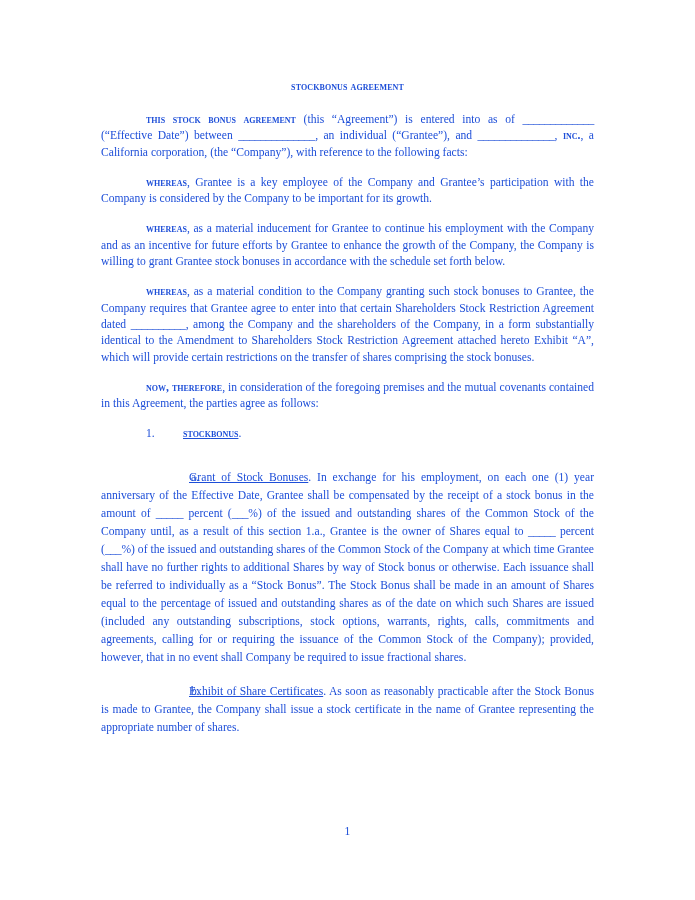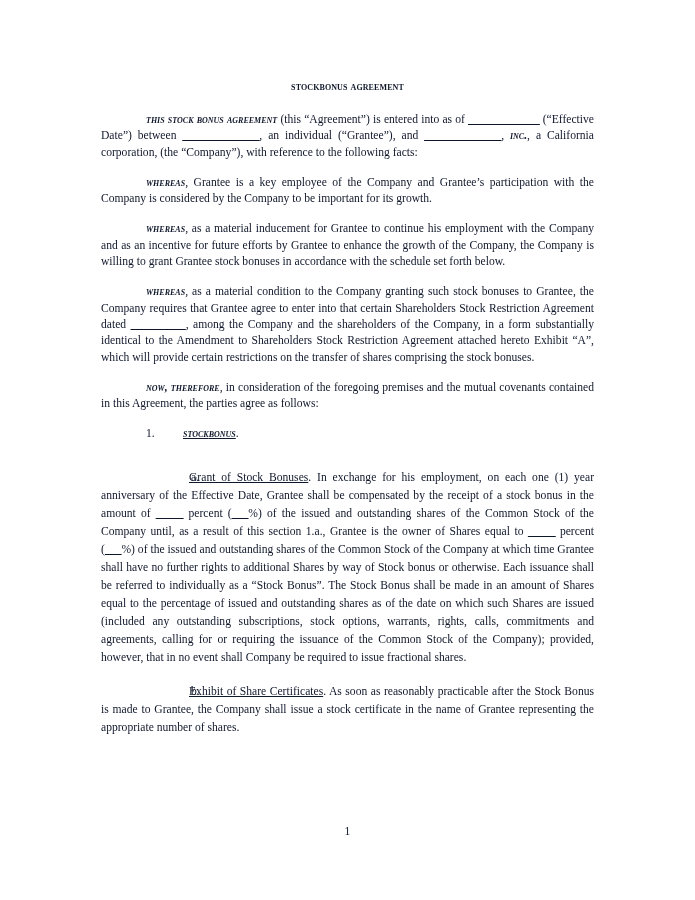--- a/index.html
+++ b/index.html
@@ -7,21 +7,21 @@
     margin: 0;
     padding: 0;
     background: #ffffff;
   }
   .page {
     position: relative;
     width: 695px;
     height: 900px;
     background: #ffffff;
     font-family: "Liberation Serif", "DejaVu Serif", serif;
-    color: #0f172a;
+    color: #1d4ed8;
     overflow: hidden;
   }
   .content {
     position: absolute;
     left: 101px;
     top: 78px;
     width: 493px;
   }
   .doc-title {
     text-align: center;
@@ -32,21 +32,20 @@
     line-height: 16px;
   }
   .sc {
     font-variant: small-caps;
     text-transform: lowercase;
   }
   .sc-b {
     font-variant: small-caps;
     text-transform: lowercase;
     font-weight: bold;
-    font-style: italic;
   }
   p.body {
     font-size: 11.6px;
     line-height: 16.3px;
     text-align: justify;
     text-justify: inter-word;
     margin: 0 0 14px 0;
     text-indent: 45px;
     hyphens: none;
   }
@@ -68,21 +67,20 @@
     width: 37px;
   }
   .underline {
     text-decoration: underline;
   }
   .sub-marker {
     display: inline-block;
     width: 43px;
   }
   .fill {
-    text-decoration: underline;
     letter-spacing: -0.3px;
   }
   .page-number {
     position: absolute;
     left: 0;
     right: 0;
     top: 824px;
     text-align: center;
     font-size: 11.6px;
     line-height: 16px;

